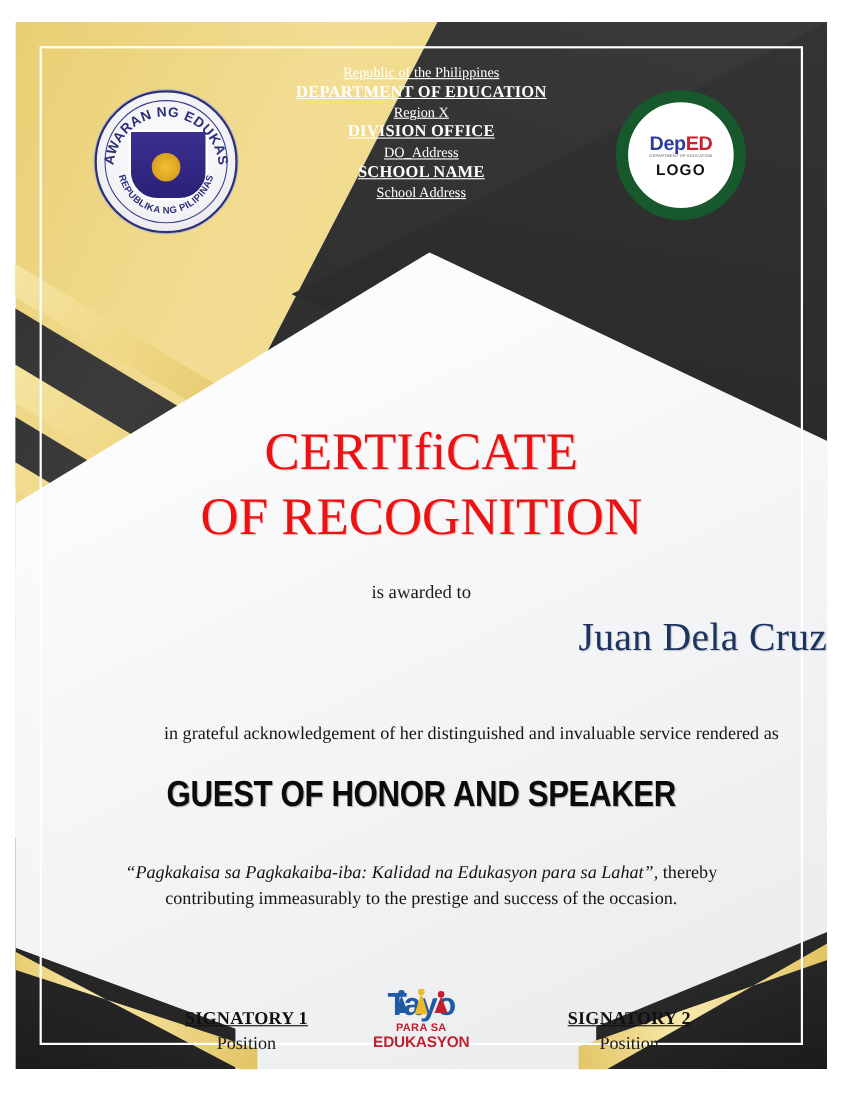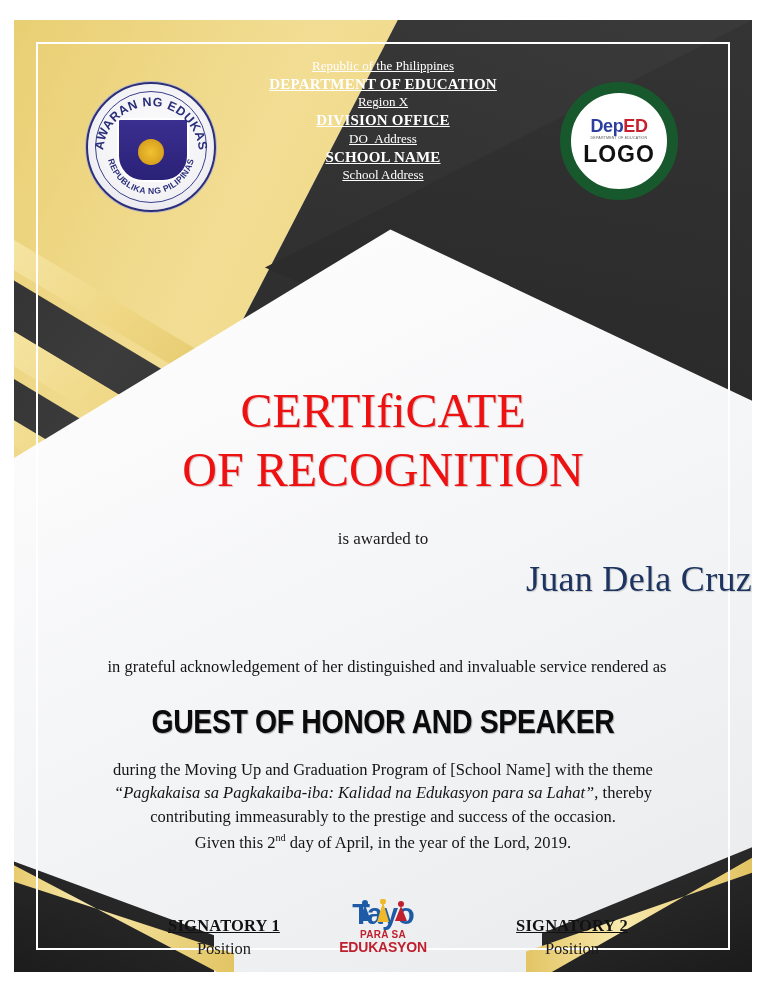--- a/index.html
+++ b/index.html
@@ -205,21 +205,21 @@
   .logo-sub {
     font-family: "Liberation Sans", sans-serif;
     font-size: 3.6px;
     color: #555;
     letter-spacing: .2px;
     white-space: nowrap;
   }
   .logo-word {
     font-family: "Liberation Sans", sans-serif;
     font-weight: bold;
-    font-size: 23px;
+    font-size: 14px;
     letter-spacing: 1px;
     color: #111111;
     line-height: 1;
     margin-top: 2px;
   }
 
   
   .cert-title {
     position: absolute;
     left: 0; right: 0; top: 362px;
@@ -244,21 +244,21 @@
     text-align: right;
     font-size: 36px;
     color: #1d3461;
     letter-spacing: .3px;
     text-shadow: 1px 1px 1px rgba(0,0,0,.18);
   }
 
   .citation {
     position: absolute;
     left: 52px; right: 44px; top: 637px;
-    text-align: center;
+    text-align: right;
     font-size: 16.5px;
     color: #141414;
   }
 
   .award-role {
     position: absolute;
     left: 0; right: 0; top: 683px;
     text-align: center;
     font-family: "Liberation Sans", sans-serif;
     font-weight: bold;
@@ -406,30 +406,26 @@
         <div>CERTIfiCATE</div>
         <div>OF RECOGNITION</div>
       </div>
 
       <div class="awarded-to">is awarded to</div>
       <div class="recipient">Juan Dela Cruz</div>
       <div class="citation">in grateful acknowledgement of her distinguished and invaluable service rendered as</div>
       <div class="award-role">GUEST OF HONOR AND SPEAKER</div>
 
       <div class="theme-block">
-        <span>during the Moving Up and Graduation Program of [School Name] with the theme</span>
         <br>
         <span class="theme-quote">“Pagkakaisa sa Pagkakaiba-iba: Kalidad na Edukasyon para sa Lahat”</span><span>, thereby</span>
         <br>
         <span>contributing immeasurably to the prestige and success of the occasion.</span>
       </div>
 
-      <div class="date-line">
-        <span>Given this 2</span><sup>nd</sup><span> day of April, in the year of the Lord, 2019.</span>
-      </div>
 
       <div class="signatory left">
         <div class="sig-name">SIGNATORY 1</div>
         <div class="sig-pos">Position</div>
       </div>
       <div class="signatory right">
         <div class="sig-name">SIGNATORY 2</div>
         <div class="sig-pos">Position</div>
       </div>
 

